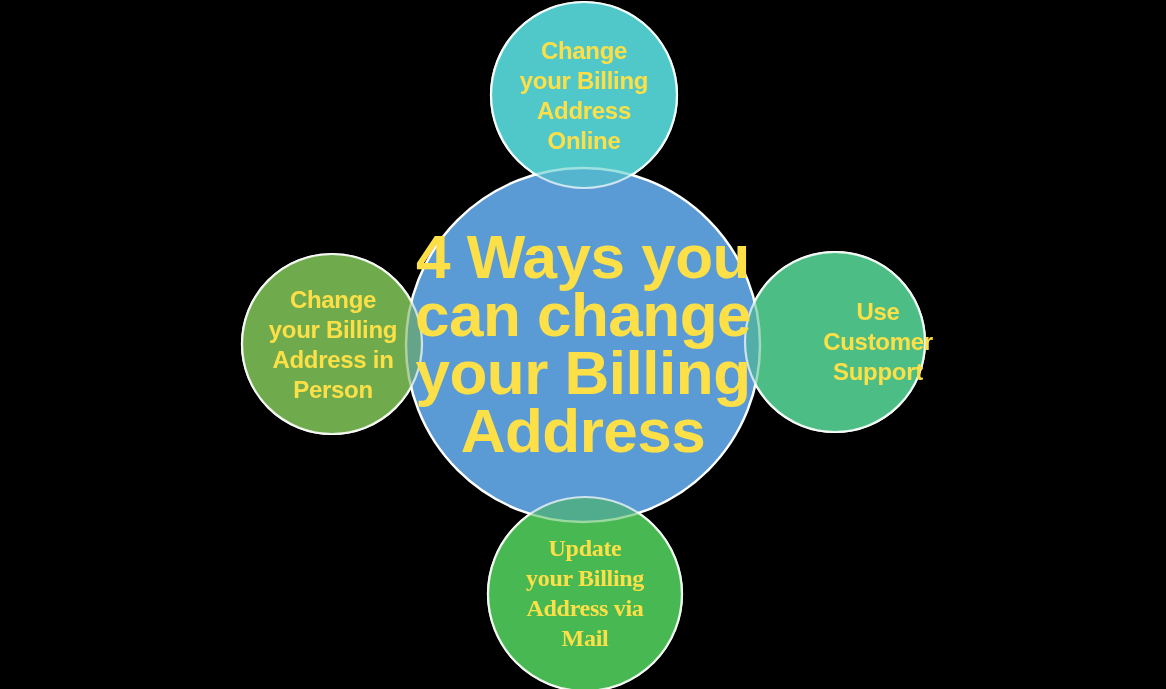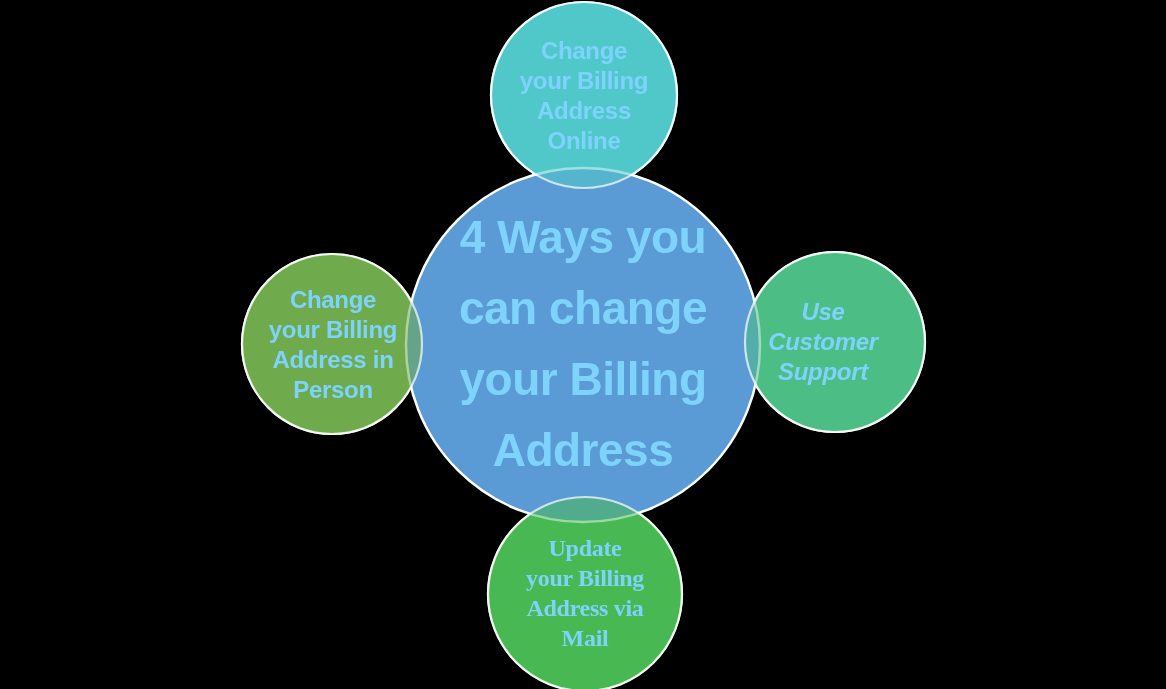--- a/index.html
+++ b/index.html
@@ -30,29 +30,29 @@
   }
   circle.node-overlay {
     stroke: #FFFFFF;
     stroke-width: 2.2;
     fill-opacity: 0.55;
     stroke-opacity: 0.7;
   }
   .label {
     position: absolute;
     transform: translate(-50%, -50%);
-    color: #7dd3fc;
+    color: #fde047;
     font-weight: 700;
     text-align: center;
     white-space: pre;
     pointer-events: none;
   }
   .center-label {
-    font-size: 46px;
-    line-height: 71px;
+    font-size: 62px;
+    line-height: 58px;
     letter-spacing: -0.5px;
   }
   .node-label {
     font-size: 24px;
     line-height: 30px;
     letter-spacing: -0.3px;
   }
 </style>
 </head>
 <body>
@@ -86,21 +86,21 @@
   <div class="label node-label" style="left:584px; top:96px;">Change
 your Billing
 Address
 Online</div>
 
   <div class="label node-label" style="left:333px; top:345px;">Change
 your Billing
 Address in
 Person</div>
 
-  <div class="label node-label" style="left:823px; top:342px;font-style:italic;">Use
+  <div class="label node-label" style="left:878px; top:342px;">Use
 Customer
 Support</div>
 
   <div class="label node-label" style="left:585px; top:593px;font-family:Liberation Serif, serif;">Update
 your Billing
 Address via
 Mail</div>
 
 </div>
 

